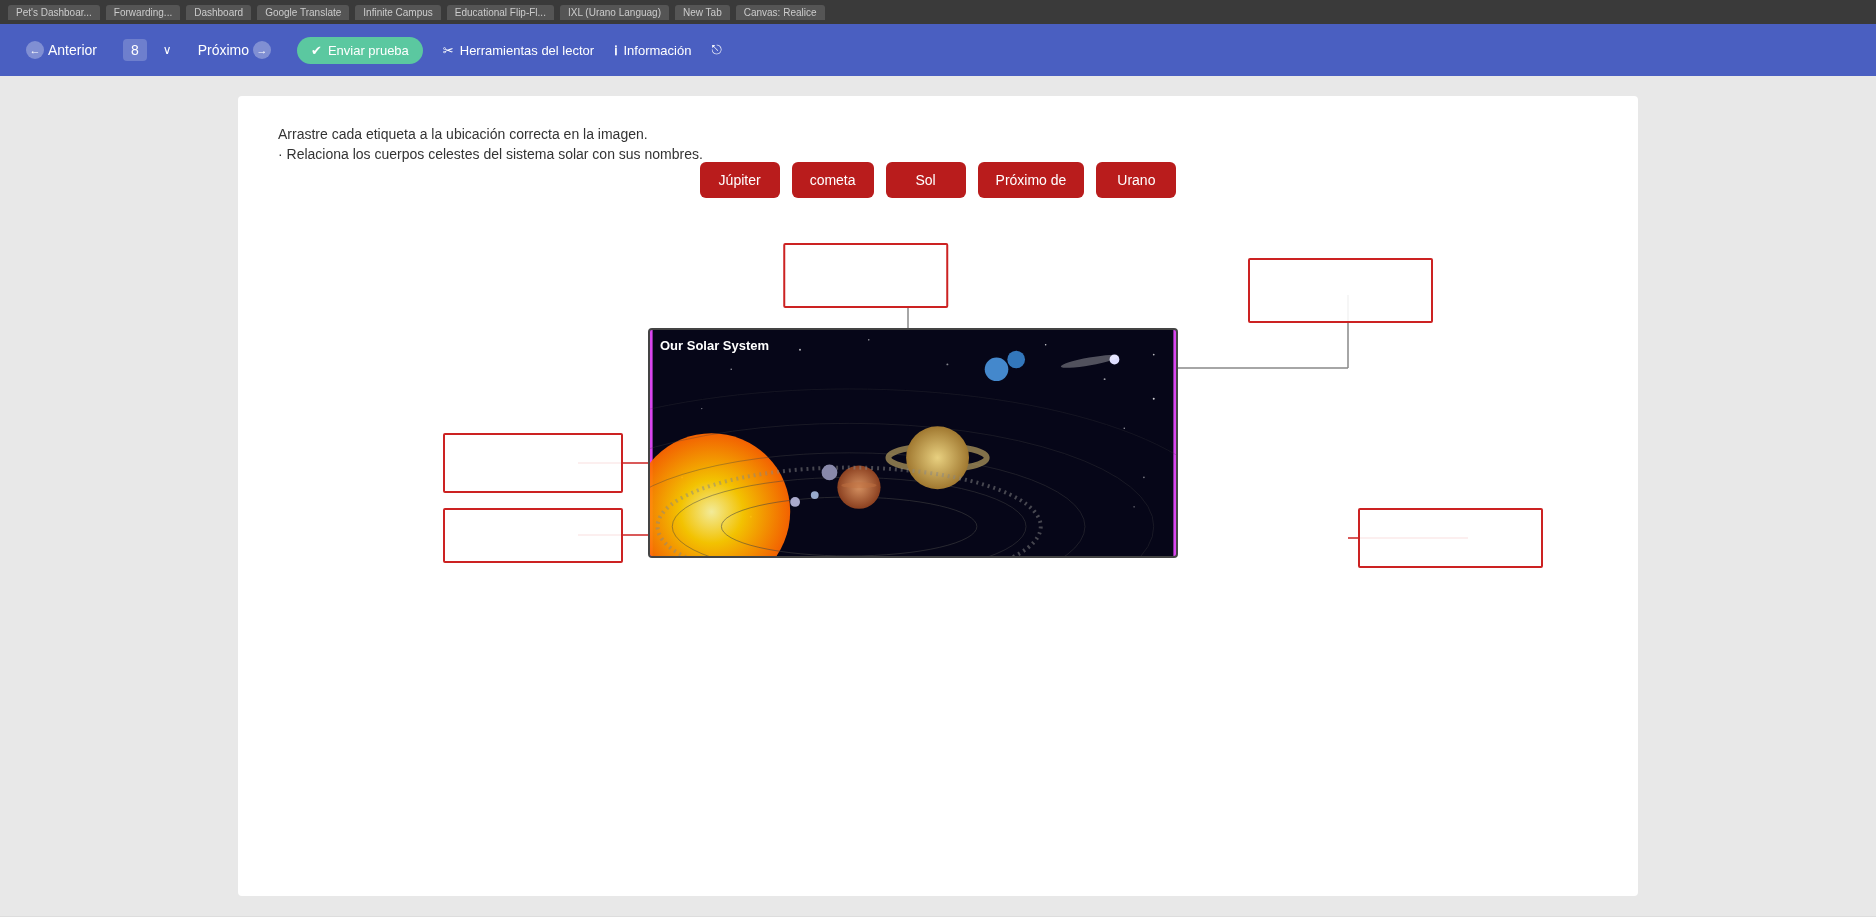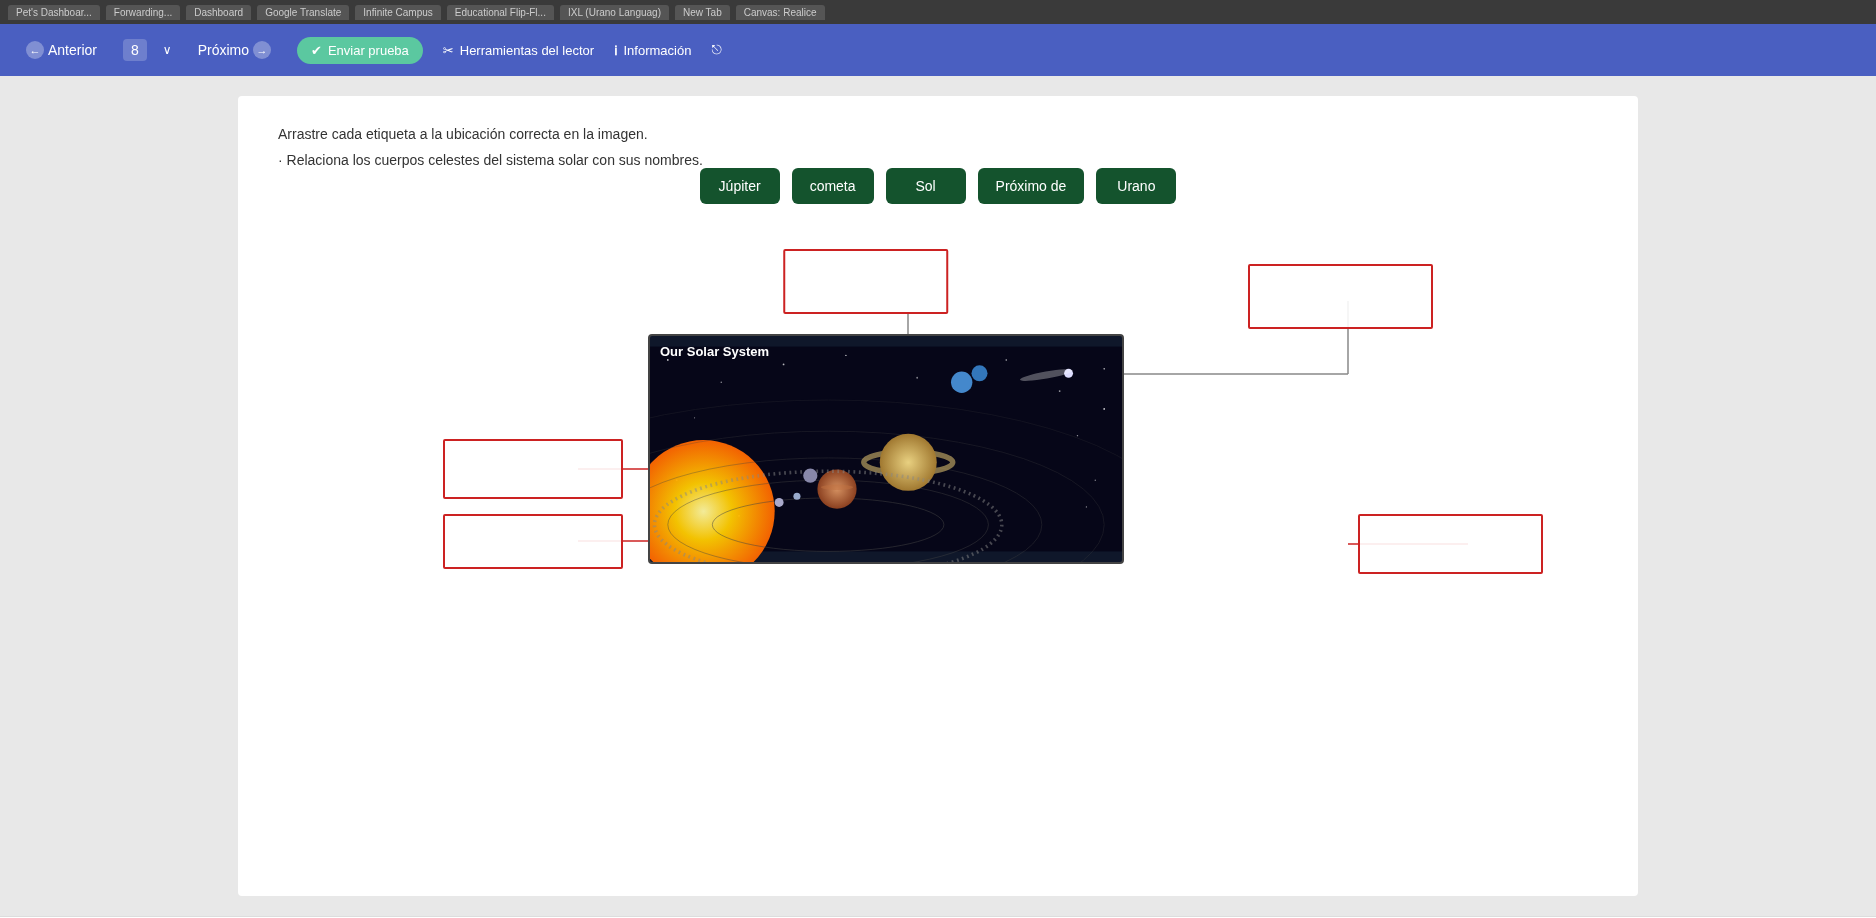--- a/index.html
+++ b/index.html
@@ -119,37 +119,37 @@
       width: 1400px;
       min-height: 800px;
       border-radius: 4px;
       padding: 30px 40px;
       position: relative;
     }
 
     .instruction-text {
       font-size: 14px;
       color: #333;
-      margin-bottom: 10px;
+      margin-bottom: 4px;
     }
     .instruction-text2 {
       font-size: 14px;
       color: #333;
     }
 
     
     .labels-row {
       display: flex;
       gap: 12px;
       justify-content: center;
       margin-bottom: 40px;
       flex-wrap: wrap;
     }
     .drag-label {
-      background: #14532d;
+      background: #b91c1c;
       color: white;
       padding: 10px 18px;
       border-radius: 6px;
       font-size: 14px;
       cursor: grab;
       text-align: center;
       min-width: 80px;
     }
     .drag-label.multiline {
       line-height: 1.3;
@@ -186,23 +186,23 @@
       top: 20px;
       right: 180px;
     }
 
     
     .solar-image {
       position: absolute;
       top: 90px;
       left: 50%;
       transform: translateX(-50%);
-      width: 476px;
+      width: 530px;
       height: 230px;
-      background: #0f172a;
+      background: #d946ef;
       border: 2px solid #444;
       border-radius: 4px;
       overflow: hidden;
     }
 
     .solar-image-label {
       position: absolute;
       top: 8px;
       left: 10px;
       color: white;

